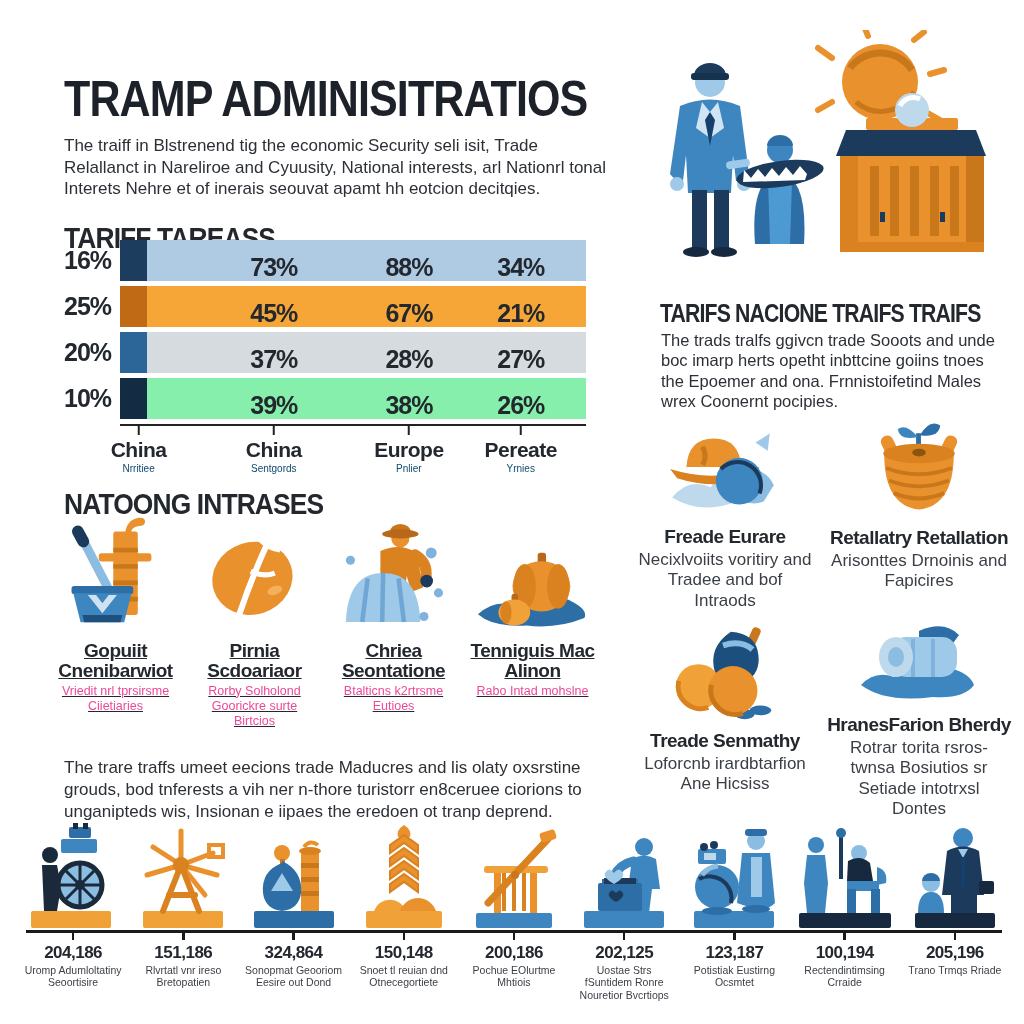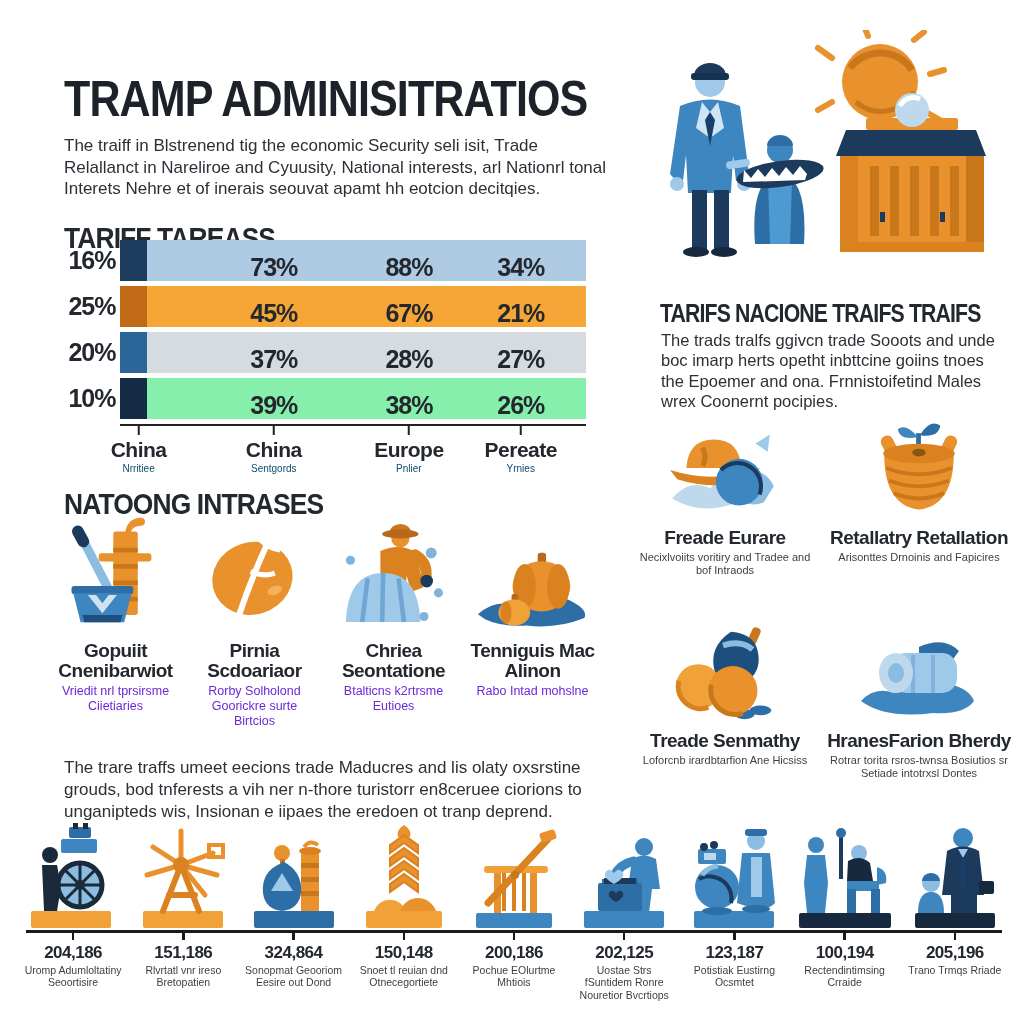--- a/index.html
+++ b/index.html
@@ -4,52 +4,52 @@
 <style>
   html,body{margin:0;padding:0;background:#ffffff;}
   #poster{position:relative;width:1024px;height:1024px;background:#ffffff;overflow:hidden;
           font-family:"Liberation Sans",sans-serif;color:#23272e;}
   .hd{font-weight:bold;letter-spacing:-1px;transform-origin:left top;}
   
   #title{position:absolute;left:64px;top:36px;font-size:50px;transform:scaleX(0.86);white-space:nowrap;color:#1d2129;}
   #intro{position:absolute;left:64px;top:118px;width:548px;font-size:17px;line-height:1.27;color:#2c3036;}
   #tariff-heading{position:absolute;left:64px;top:196px;font-size:30px;transform:scaleX(0.88);white-space:nowrap;}
   #chart{position:absolute;left:64px;top:240px;width:522px;}
-  .crow{display:flex;align-items:center;height:41px;margin-bottom:5px;text-align:center;}
+  .crow{display:flex;align-items:center;height:41px;margin-bottom:5px;}
   .rlabel{width:56px;font-size:25px;font-weight:bold;letter-spacing:-1px;}
   .rbar{position:relative;flex:1;height:41px;}
   .cap{position:absolute;left:0;top:0;width:27px;height:41px;}
   .r0 .rbar{background:#AECBE3;} .r0 .cap{background:#1D3D5F;}
   .r1 .rbar{background:#F6A637;} .r1 .cap{background:#C06A15;}
   .r2 .rbar{background:#D6DBDF;} .r2 .cap{background:#2C6699;}
   .r3 .rbar{background:#86efac;} .r3 .cap{background:#132C44;}
   .v{position:absolute;top:13px;transform:translateX(-50%);font-size:25px;font-weight:bold;letter-spacing:-1px;color:#23272e;}
   .v1{left:33%;} .v2{left:62%;} .v3{left:86%;}
   #axis{position:relative;margin-left:56px;border-top:2.5px solid #222;height:64px;}
   .tick{position:absolute;top:0;width:2.5px;height:9px;background:#222;transform:translateX(-50%);}
   .t0{left:4%;} .t1{left:33%;} .t2{left:62%;} .t3{left:86%;}
   .col{position:absolute;top:12px;transform:translateX(-50%);text-align:center;width:130px;}
   .cname{font-size:21px;font-weight:bold;letter-spacing:-0.5px;}
   .csub{font-size:10px;color:#0c4a6e;margin-top:1px;}
   #ni-heading{position:absolute;left:64px;top:462px;font-size:30px;transform:scaleX(0.88);white-space:nowrap;}
   #ni-row{position:absolute;left:46px;top:505px;width:556px;display:flex;}
-  .ni-cell{flex:1;display:flex;flex-direction:column;align-items:center;}
+  .ni-cell{flex:1;display:flex;flex-direction:column;align-items:center;text-decoration:underline;}
   .ni-art{height:128px;display:flex;align-items:flex-end;justify-content:center;}
   .ni-title{margin-top:8px;font-size:19px;font-weight:bold;text-align:center;line-height:1.05;letter-spacing:-0.5px;}
-  .ni-sub{margin-top:3px;font-size:12.5px;color:#6d28d9;text-align:center;line-height:1.2;max-width:125px;}
+  .ni-sub{margin-top:3px;font-size:12.5px;color:#ec4899;text-align:center;line-height:1.2;max-width:125px;}
   #left-footer{position:absolute;left:64px;top:740px;width:540px;font-size:17px;line-height:1.28;color:#2c3036;}
   
   #hero{position:absolute;left:628px;top:30px;}
   #right-heading{position:absolute;left:660px;top:278px;font-size:25px;transform:scaleX(0.85);white-space:nowrap;}
   #right-text{position:absolute;left:661px;top:313px;width:334px;font-size:16.5px;line-height:1.25;color:#2c3036;}
   #right-grid{position:absolute;left:628px;top:408px;width:388px;display:grid;grid-template-columns:1fr 1fr;}
   .rg-cell{display:flex;flex-direction:column;align-items:center;height:203px;}
   .rg-art{height:112px;display:flex;align-items:flex-end;justify-content:center;}
   .rg-title{margin-top:8px;font-size:19px;font-weight:bold;text-align:center;line-height:1.05;letter-spacing:-0.5px;}
-  .rg-sub{margin-top:3px;font-size:11px;color:#3a3f46;text-align:center;line-height:1.2;max-width:178px;}
+  .rg-sub{margin-top:3px;font-size:17px;color:#3a3f46;text-align:center;line-height:1.2;max-width:178px;}
   
   #timeline{position:absolute;left:18px;top:818px;width:992px;}
   #tl-axis{position:absolute;left:8px;right:8px;top:112px;height:2.5px;background:#1a1a1a;}
   #tl-cells{display:flex;}
   .tl-cell{flex:1;display:flex;flex-direction:column;align-items:center;}
   .tl-art{height:112px;display:flex;align-items:flex-end;justify-content:center;}
   .tl-tick{width:2.5px;height:8px;background:#1a1a1a;margin-top:2px;}
   .tl-num{margin-top:3px;font-size:17px;font-weight:bold;letter-spacing:-0.5px;}
   .tl-cap{margin-top:1px;font-size:10.5px;color:#3a3f46;text-align:center;line-height:1.18;max-width:102px;}
 </style>

